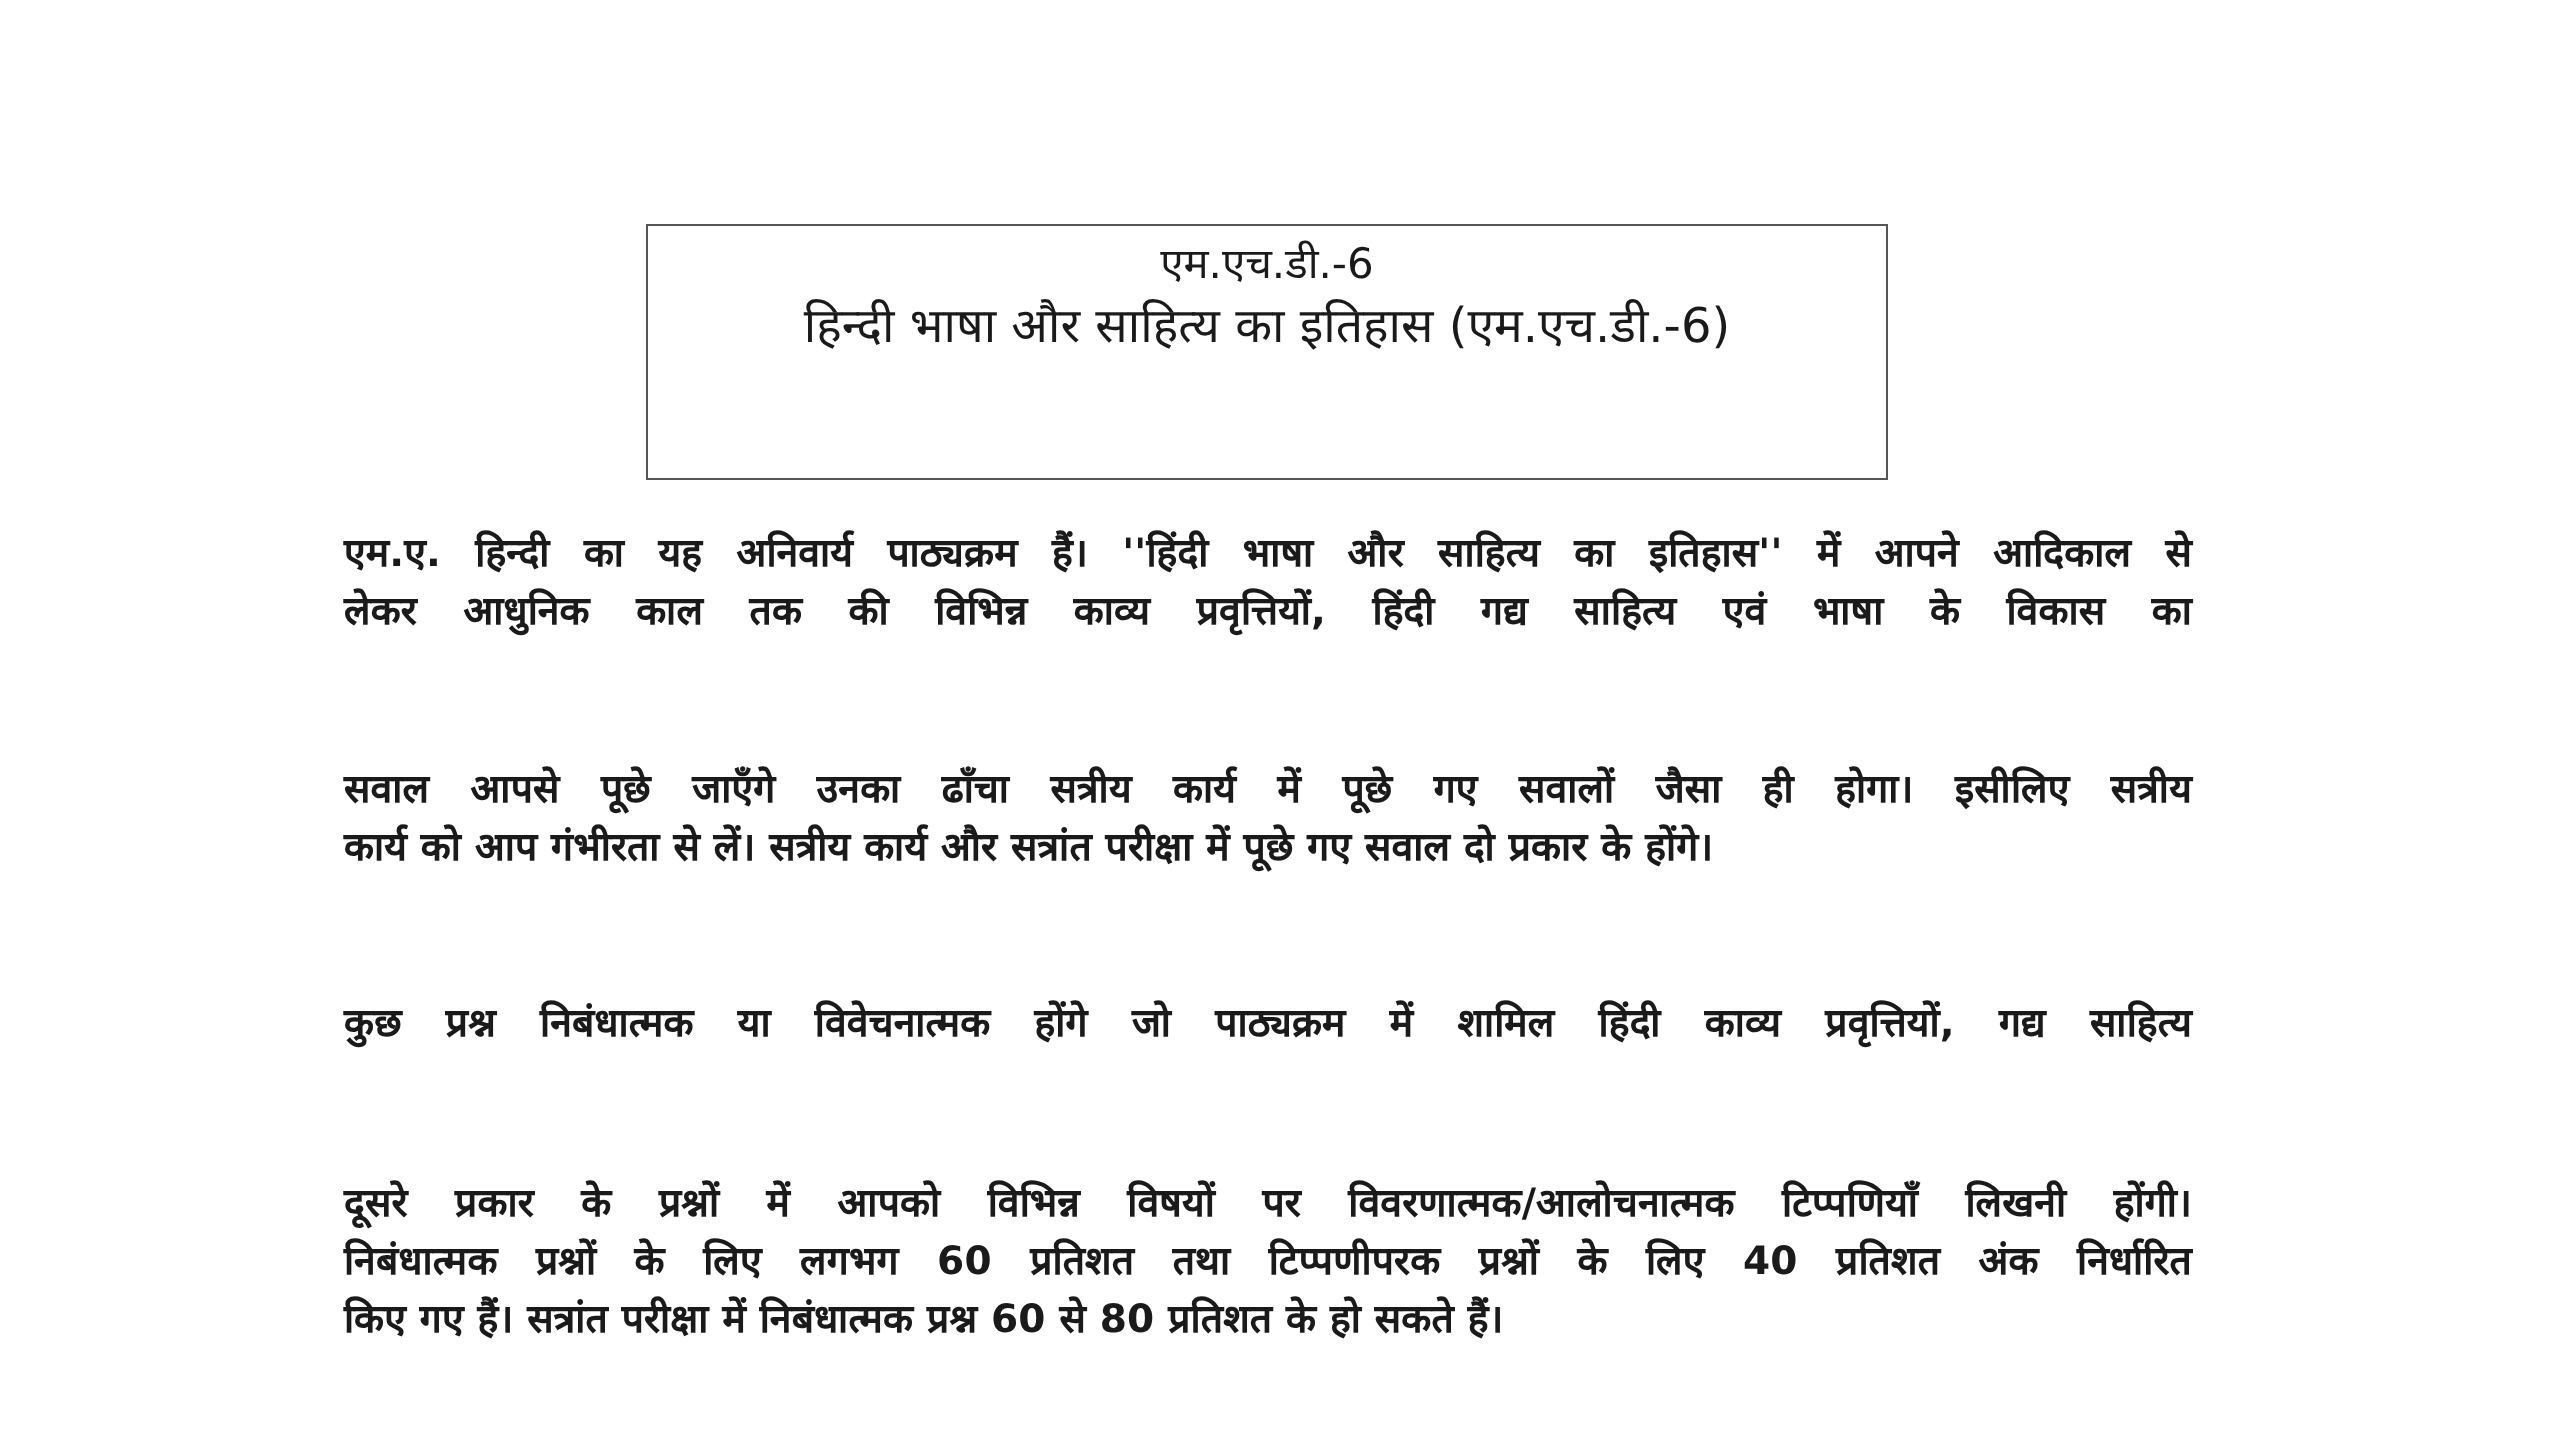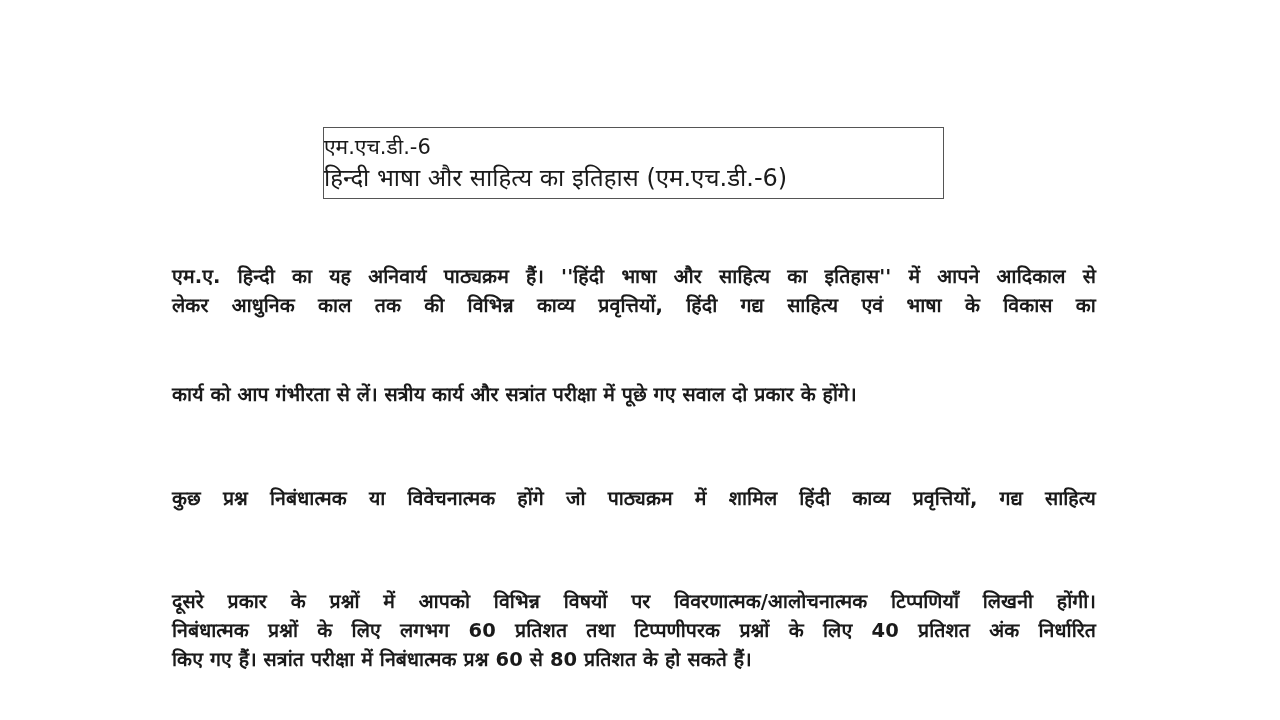--- a/index.html
+++ b/index.html
@@ -1,56 +1,57 @@
 <!DOCTYPE html>
 <html><head>
 <meta charset="utf-8">
 <style>
   html, body { margin:0; padding:0; }
   body {
     width:1280px; height:720px; background:#ffffff; overflow:hidden; position:relative;
     font-family: "DejaVu Sans", "Liberation Sans", sans-serif; color:#1a1a1a;
   }
   .title-box {
-    position:absolute; left:323px; top:127px; width:621px; height:72px;
-    border:1.5px solid #555; box-sizing:border-box; text-align:left;
+    position:absolute; left:323px; top:112px; width:621px; height:128px;
+    border:1.5px solid #555; box-sizing:border-box; text-align:center;
   }
   .title-line1 { margin-top:4px; font-size:21px; line-height:30px; }
   .title-line2 { font-size:24px; line-height:32px; }
   .body-text {
     position:absolute; left:172px; width:924px;
   }
   .para {
     font-size:19.5px; line-height:29px; text-align:justify; text-align-last:left;
     margin:0; letter-spacing:0.1px;font-weight:bold;
   }
   .line { display:block; text-align:justify; text-align-last:justify; white-space:nowrap; }
   .line.last { text-align-last:left; }
   .p1 { top:262px; }
   .p2 { top:380px; }
-  .p3 { top:484px; }
+  .p3 { top:497px; }
   .p4 { top:587px; }
 </style>
 </head>
 <body>
 
 <div class="title-box">
   <div class="title-line1">एम.एच.डी.-6</div>
   <div class="title-line2">हिन्दी भाषा और साहित्य का इतिहास (एम.एच.डी.-6)</div>
 </div>
 
 <div class="body-text p1">
   <p class="para">
     <span class="line">एम.ए. हिन्दी का यह अनिवार्य पाठ्यक्रम हैं। ''हिंदी भाषा और साहित्य का इतिहास'' में आपने आदिकाल से</span>
     <span class="line">लेकर आधुनिक काल तक की विभिन्न काव्य प्रवृत्तियों, हिंदी गद्य साहित्य एवं भाषा के विकास का</span>
   </p>
 </div>
 
 <div class="body-text p2">
   <p class="para">
+    <span class="line">सवाल आपसे पूछे जाएँगे उनका ढाँचा सत्रीय कार्य में पूछे गए सवालों जैसा ही होगा। इसीलिए सत्रीय</span>
     <span class="line last">कार्य को आप गंभीरता से लें। सत्रीय कार्य और सत्रांत परीक्षा में पूछे गए सवाल दो प्रकार के होंगे।</span>
   </p>
 </div>
 
 <div class="body-text p3">
   <p class="para">
     <span class="line">कुछ प्रश्न निबंधात्मक या विवेचनात्मक होंगे जो पाठ्यक्रम में शामिल हिंदी काव्य प्रवृत्तियों, गद्य साहित्य</span>
   </p>
 </div>
 

